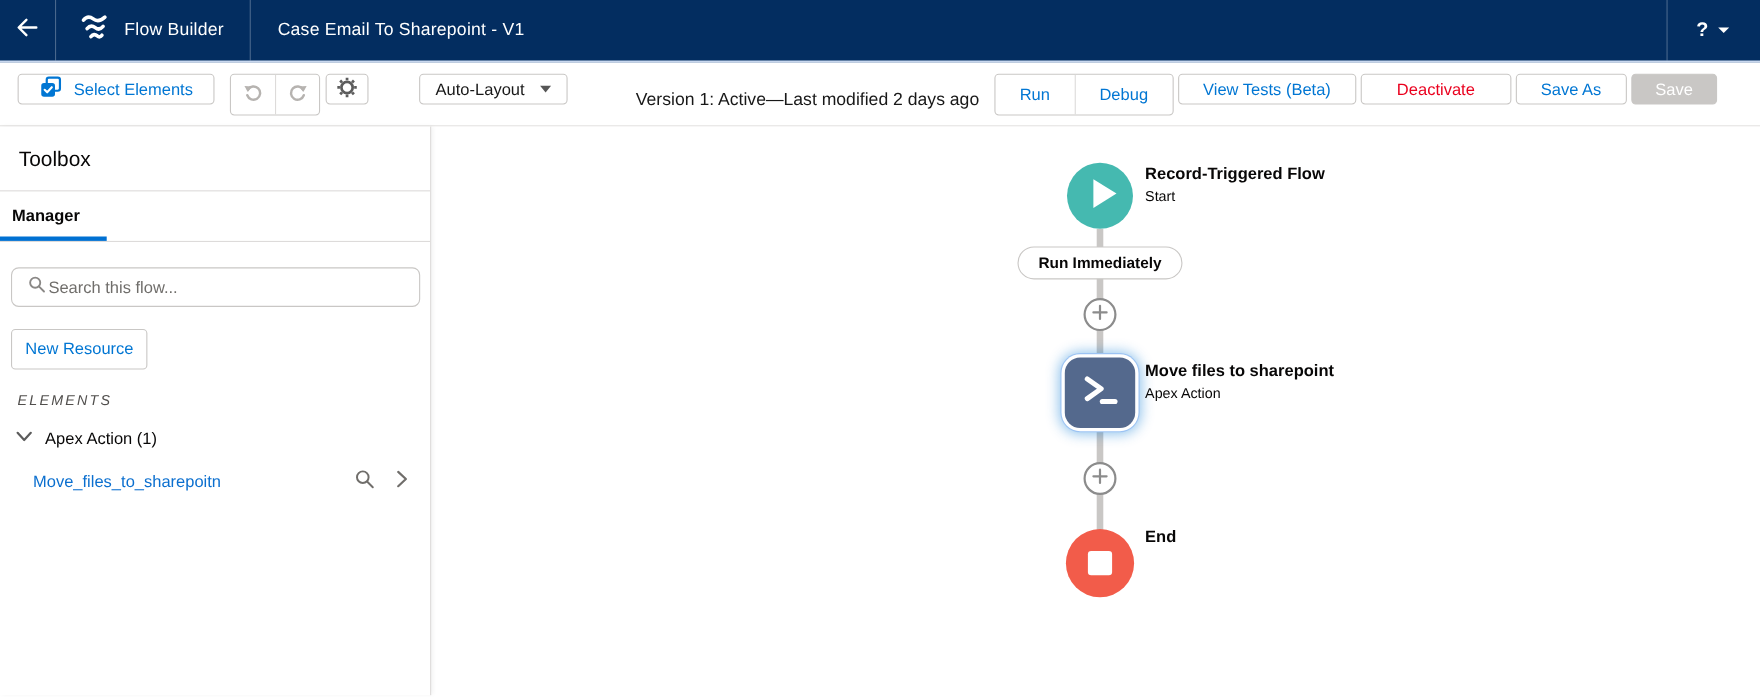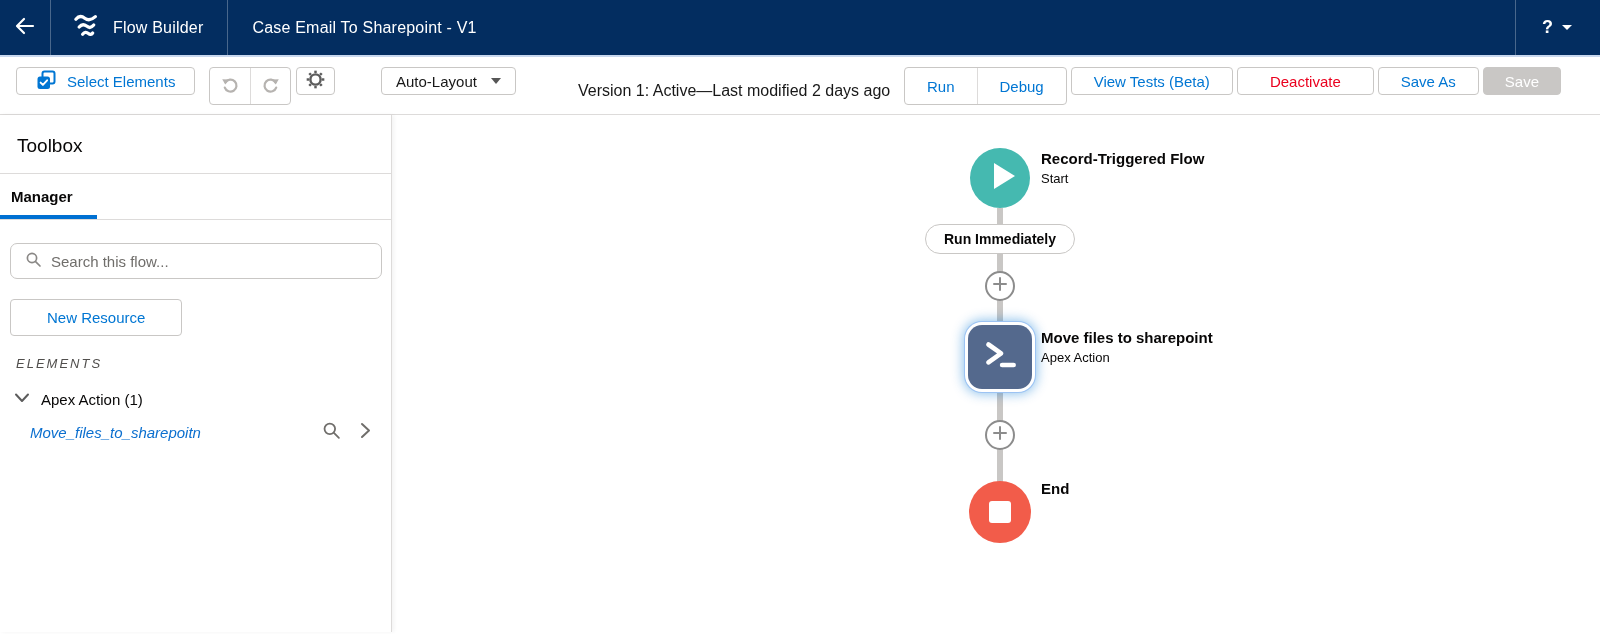--- a/index.html
+++ b/index.html
@@ -59,35 +59,35 @@
   .sidebar {
     width: 392px; background: #fff; border-right: 1px solid #dddbda;
     box-shadow: 2px 0 4px rgba(0,0,0,0.05); position: relative; z-index: 2;
   }
   .toolbox-title { font-size: 19px; font-weight: 400; color: #080707; padding: 20px 16px 16px 17px; border-bottom: 1px solid #dddbda; }
   .tabs-row { position: relative; border-bottom: 1px solid #dddbda; height: 46px; }
   .tab-manager { position: absolute; left: 11px; top: 14px; font-size: 15px; font-weight: 700; color: #080707; cursor: pointer; }
   .tab-underline { position: absolute; left: 0; bottom: 0; width: 97px; height: 4px; background: #0070d2; }
   .search-wrap {
     margin: 23px 9px 0 10px; height: 36px; border: 1px solid #c9c7c5; border-radius: 7px;
-    display: flex; align-items: center; gap: 9px; padding: 0 12px 0 14px; background: #fff;
+    display: flex; align-items: center; gap: 2px; padding: 0 12px 0 14px; background: #fff;
   }
   .search-wrap input {
     border: none; outline: none; flex: 1; font-size: 15px; color: #080707; font-family: inherit; background: transparent;
   }
   .search-wrap input::placeholder { color: #706e6b; opacity: 1; }
   .new-resource {
     margin: 20px 0 0 10px; height: 37px; display: inline-flex; align-items: center;
-    padding: 0 36px; border: 1px solid #c9c7c5; border-radius: 4px; background: #fff;
+    padding: 0 12px; border: 1px solid #c9c7c5; border-radius: 4px; background: #fff;
     font-size: 15px; color: #0176d3; cursor: pointer; font-family: inherit;
   }
   .elements-heading { margin: 20px 16px 0; font-size: 13px; letter-spacing: 2px; color: #514f4d; font-weight: 400; font-style: italic; }
   .group-row { margin: 19px 14px 0; display: flex; align-items: center; gap: 11px; cursor: pointer; }
   .group-label { font-size: 15px; color: #080707; }
-  .item-row { margin: 13px 16px 0 30px; display: flex; align-items: center; font-style: italic; }
+  .item-row { margin: 18px 16px 0 30px; display: flex; align-items: center; }
   .item-link { font-size: 15px; color: #0b6fcf; cursor: pointer; }
   .item-row .spacer { flex: 1; }
   .item-icons { display: flex; align-items: center; gap: 19px; padding-right: 4px; }
 
   
   .canvas { position: relative; flex: 1; background: #fff; }
   .connector { position: absolute; left: 605px; top: 93px; width: 6px; height: 274px; background: #c9c7c5; }
   .node-circle { position: absolute; border-radius: 50%; display: flex; align-items: center; justify-content: center; }
   .start-node { left: 578px; top: 33px; width: 60px; height: 60px; background: #45b9b0; cursor: pointer; }
   .end-node { left: 577px; top: 366px; width: 62px; height: 62px; background: #f25c4a; }

